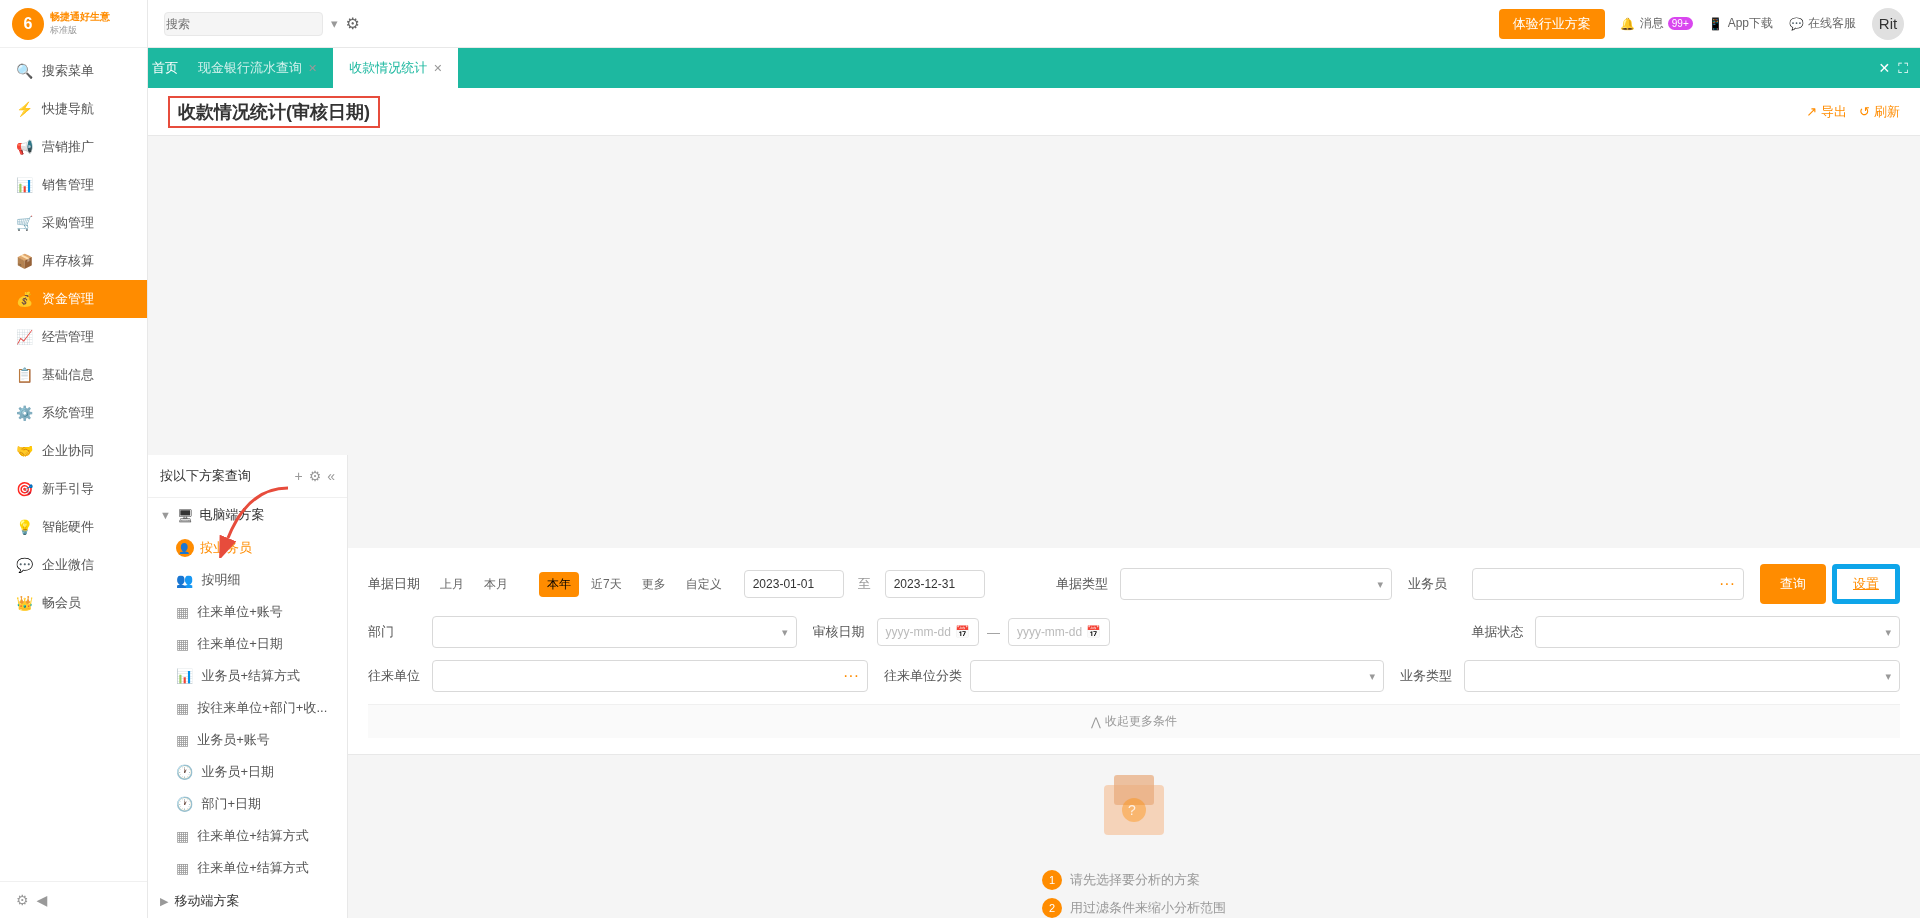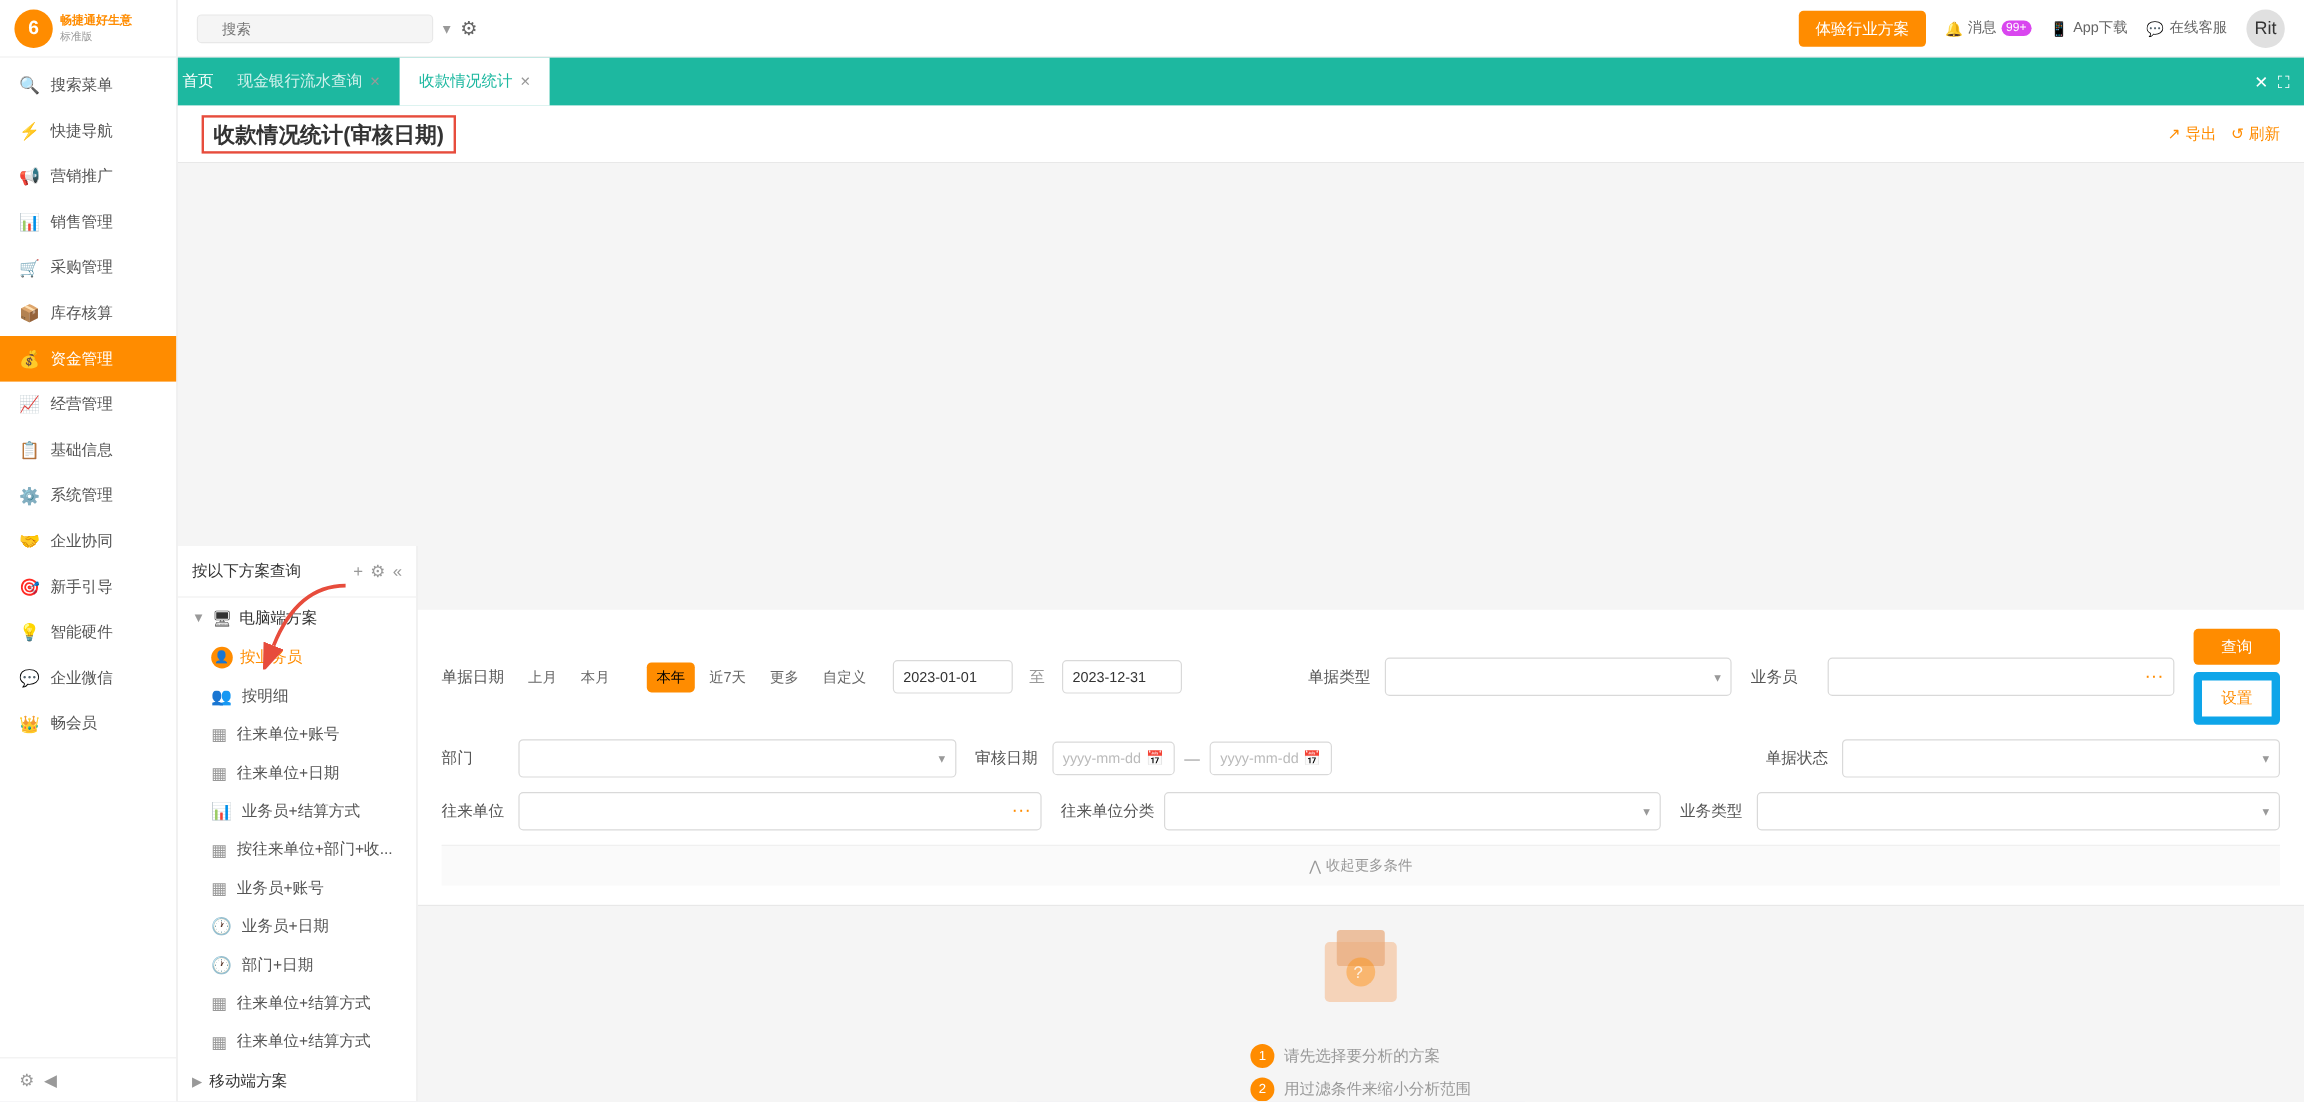--- a/index.html
+++ b/index.html
@@ -16,21 +16,21 @@
     .nav-item .nav-icon { width: 18px; height: 18px; margin-right: 8px; display: flex; align-items: center; justify-content: center; font-size: 14px; }
     .sidebar-footer { padding: 10px 16px; display: flex; align-items: center; border-top: 1px solid #f0f0f0; gap: 8px; }
     .footer-btn { color: #999; cursor: pointer; font-size: 14px; }
 
     
     .main { flex: 1; display: flex; flex-direction: column; overflow: hidden; }
 
     
     .topbar { height: 48px; background: #fff; display: flex; align-items: center; padding: 0 16px; border-bottom: 1px solid #e8e8e8; gap: 12px; }
     .topbar-left { flex: 1; display: flex; align-items: center; gap: 8px; }
-    .breadcrumb-input { background: #f5f5f5; border: 1px solid #e8e8e8; border-radius: 4px; padding: 4px 20px; font-size: 12px; color: #666; min-width: 120px; }
+    .breadcrumb-input { background: #f5f5f5; border: 1px solid #e8e8e8; border-radius: 4px; padding: 4px 1px; font-size: 12px; color: #666; min-width: 120px; }
     .topbar-actions { display: flex; align-items: center; gap: 16px; }
     .topbar-btn { color: #666; cursor: pointer; font-size: 12px; display: flex; align-items: center; gap: 4px; }
     .topbar-btn .badge { background: #d946ef; color: white; border-radius: 8px; font-size: 10px; padding: 1px 4px; }
     .trial-btn { background: #ff8c00; color: white; border: none; border-radius: 4px; padding: 6px 14px; cursor: pointer; font-size: 13px; }
 
     
     .tabbar { height: 40px; background: #1db8a0; display: flex; align-items: center; padding: 0 0; }
     .tab { display: flex; align-items: center; padding: 0 16px; height: 40px; cursor: pointer; color: rgba(255,255,255,0.8); font-size: 13px; gap: 6px; }
     .tab.active { background: white; color: #1db8a0; }
     .tab-close { font-size: 11px; color: #999; cursor: pointer; }
@@ -70,21 +70,21 @@
     .field-label { font-size: 13px; color: #555; white-space: nowrap; min-width: 56px; }
     .field-input { flex: 1; height: 32px; border: 1px solid #d9d9d9; border-radius: 4px; padding: 0 8px; font-size: 13px; color: #333; background: white; display: flex; align-items: center; justify-content: space-between; cursor: pointer; }
     .field-input .placeholder { color: #bbb; }
     .field-input .dropdown-arrow { color: #999; font-size: 11px; }
     .date-tabs { display: flex; gap: 4px; }
     .date-tab { padding: 4px 8px; font-size: 12px; color: #666; cursor: pointer; border-radius: 4px; }
     .date-tab.active { background: #ff8c00; color: #000000; border-radius: 4px; margin-left: 19px; }
     .date-input { height: 28px; border: 1px solid #d9d9d9; border-radius: 4px; padding: 0 8px; font-size: 12px; color: #333; min-width: 100px; display: flex; align-items: center; gap: 4px; }
     .date-sep { color: #999; }
     .btn-query { background: #ff8c00; color: white; border: none; border-radius: 4px; padding: 6px 20px; cursor: pointer; font-size: 13px; }
-    .btn-setting { background: white; color: #ff8c00; border: 7px solid #0ea5e9; border-radius: 4px; padding: 6px 16px; cursor: pointer; font-size: 13px; }
+    .btn-setting { background: white; color: #ff8c00; border: 5px solid #0ea5e9; border-radius: 4px; padding: 6px 16px; cursor: pointer; font-size: 13px; text-decoration: underline; }
 
     .collapse-bar { text-align: center; padding: 8px; cursor: pointer; color: #999; font-size: 12px; background: #fafafa; border-top: 1px solid #f0f0f0; display: flex; align-items: center; justify-content: center; gap: 4px; }
 
     
     .empty-area { flex: 1; display: flex; flex-direction: column; align-items: center; justify-content: center; background: #f5f5f5; gap: 12px; }
     .empty-steps { display: flex; flex-direction: column; gap: 8px; }
     .empty-step { display: flex; align-items: center; gap: 8px; color: #999; font-size: 13px; }
     .step-num { width: 20px; height: 20px; background: #ff8c00; color: white; border-radius: 50%; display: flex; align-items: center; justify-content: center; font-size: 11px; flex-shrink: 0; }
 
     
@@ -348,21 +348,21 @@
               <span class="dropdown-arrow">▾</span>
             </div>
           </div>
           <div class="form-field">
             <span class="field-label">业务员</span>
             <div class="field-input" style="min-width:160px;">
               <span class="placeholder"></span>
               <span class="more-dots">···</span>
             </div>
           </div>
-          <div style="display:flex;flex-direction:column;gap:6px;">
+          <div style="display:flex;gap:6px;">
             <button class="btn-query">查询</button>
             <button class="btn-setting">设置</button>
           </div>
         </div>
 
         <div class="form-row">
           <div class="form-field">
             <span class="field-label">部门</span>
             <div class="field-input" style="min-width:220px;">
               <span class="placeholder"></span>

